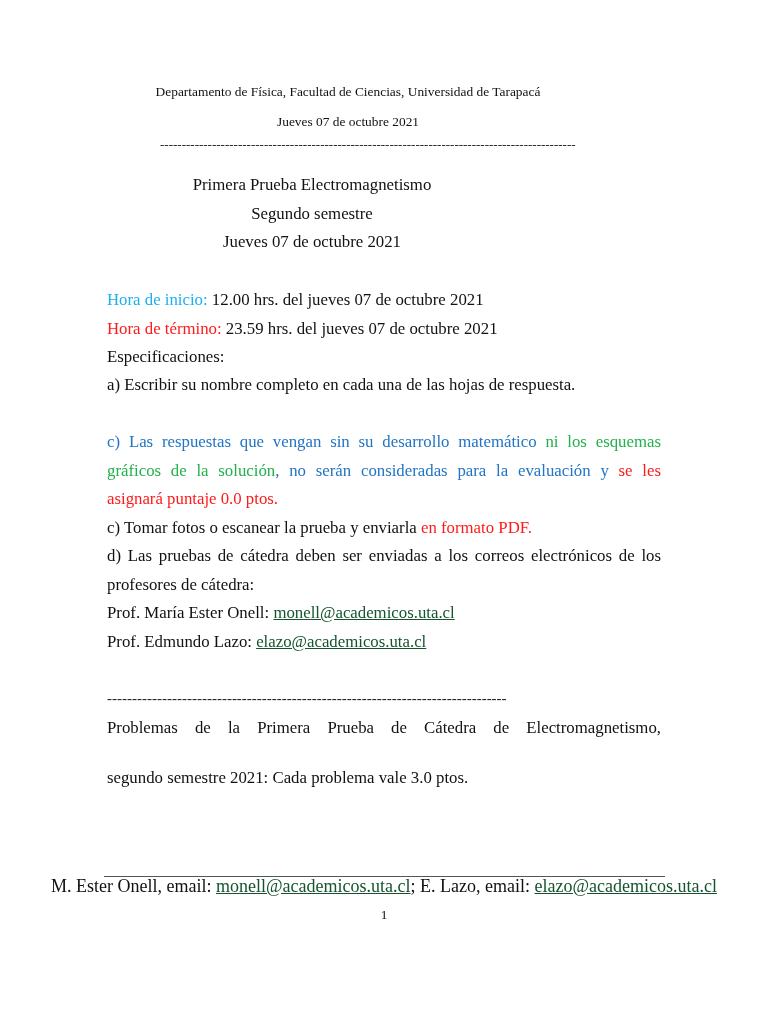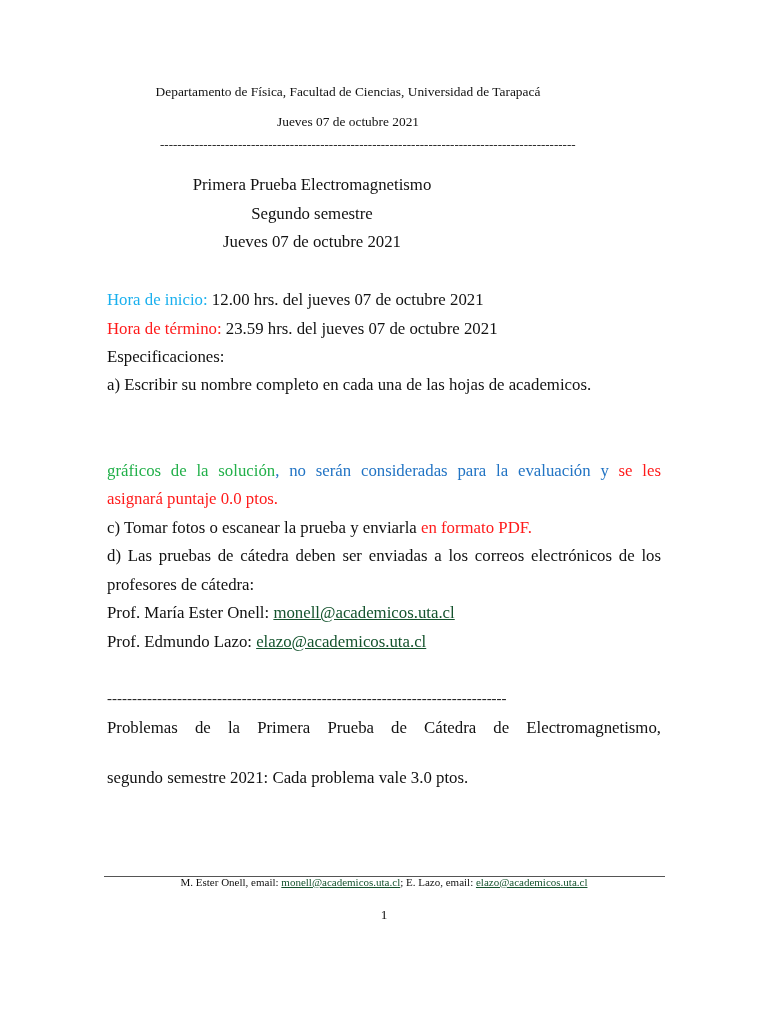--- a/index.html
+++ b/index.html
@@ -16,21 +16,21 @@
     .justify { text-align: justify; text-align-last: justify; white-space: normal; }
     .bold { font-weight: normal; }
 
     .c-cyan { color: #1ab0ee; }
     .c-red { color: #ff1a1a; }
     .c-blue { color: #2274c4; }
     .c-green { color: #22b04a; }
     a.link { color: #14532d; text-decoration: underline; }
 
     .footer-rule { position: absolute; left: 104px; top: 876px; width: 561px; height: 0; border-top: 1.4px solid #555; }
-    .footer { position: absolute; left: 0; width: 768px; text-align: center; font-size: 11px; top: 876px; }
+    .footer { position: absolute; left: 0; width: 768px; text-align: center; font-size: 18px; top: 876px; }
     .page-num { position: absolute; left: 0; width: 768px; text-align: center; font-size: 13.4px; top: 907px; }
   </style>
 </head>
 <body>
 
 <div class="page">
 
   <div class="hdr" style="top:84px;">Departamento de Física, Facultad de Ciencias, Universidad de Tarapacá</div>
   <div class="hdr" style="top:114px;">Jueves 07 de octubre 2021</div>
   <div class="dash" style="left:160px; top:137px; width:452px;">------------------------------------------------------------------------------------------------</div>
@@ -40,22 +40,26 @@
   <div class="title-line" style="top:232px;">Jueves 07 de octubre 2021</div>
 
   <div class="body-line" style="top:290px;">
     <span class="c-cyan">Hora de inicio:</span><span class="bold"> 12.00 hrs. del jueves 07 de octubre 2021</span>
   </div>
   <div class="body-line" style="top:319px;">
     <span class="c-red">Hora de término:</span><span class="bold"> 23.59 hrs. del jueves 07 de octubre 2021</span>
   </div>
 
   <div class="body-line bold" style="top:347px;">Especificaciones:</div>
-  <div class="body-line" style="top:375px;">a) Escribir su nombre completo en cada una de las hojas de academicos.</div>
+  <div class="body-line" style="top:375px;">a) Escribir su nombre completo en cada una de las hojas de respuesta.</div>
 
+  <div class="body-line justify" style="top:432px;">
+    <span class="c-blue">c) Las respuestas que vengan sin su desarrollo matemático</span>
+    <span class="c-green">ni los esquemas</span>
+  </div>
   <div class="body-line justify" style="top:461px;">
     <span class="c-green">gráficos de la solución</span><span class="c-blue">, no serán consideradas para la evaluación y</span>
     <span class="c-red">se les</span>
   </div>
   <div class="body-line c-red" style="top:489px;">asignará puntaje 0.0 ptos.</div>
 
   <div class="body-line" style="top:518px;">
     <span>c) Tomar fotos o escanear la prueba y enviarla </span><span class="c-red">en formato PDF.</span>
   </div>
   <div class="body-line justify" style="top:546px;">d) Las pruebas de cátedra deben ser enviadas a los correos electrónicos de los</div>

